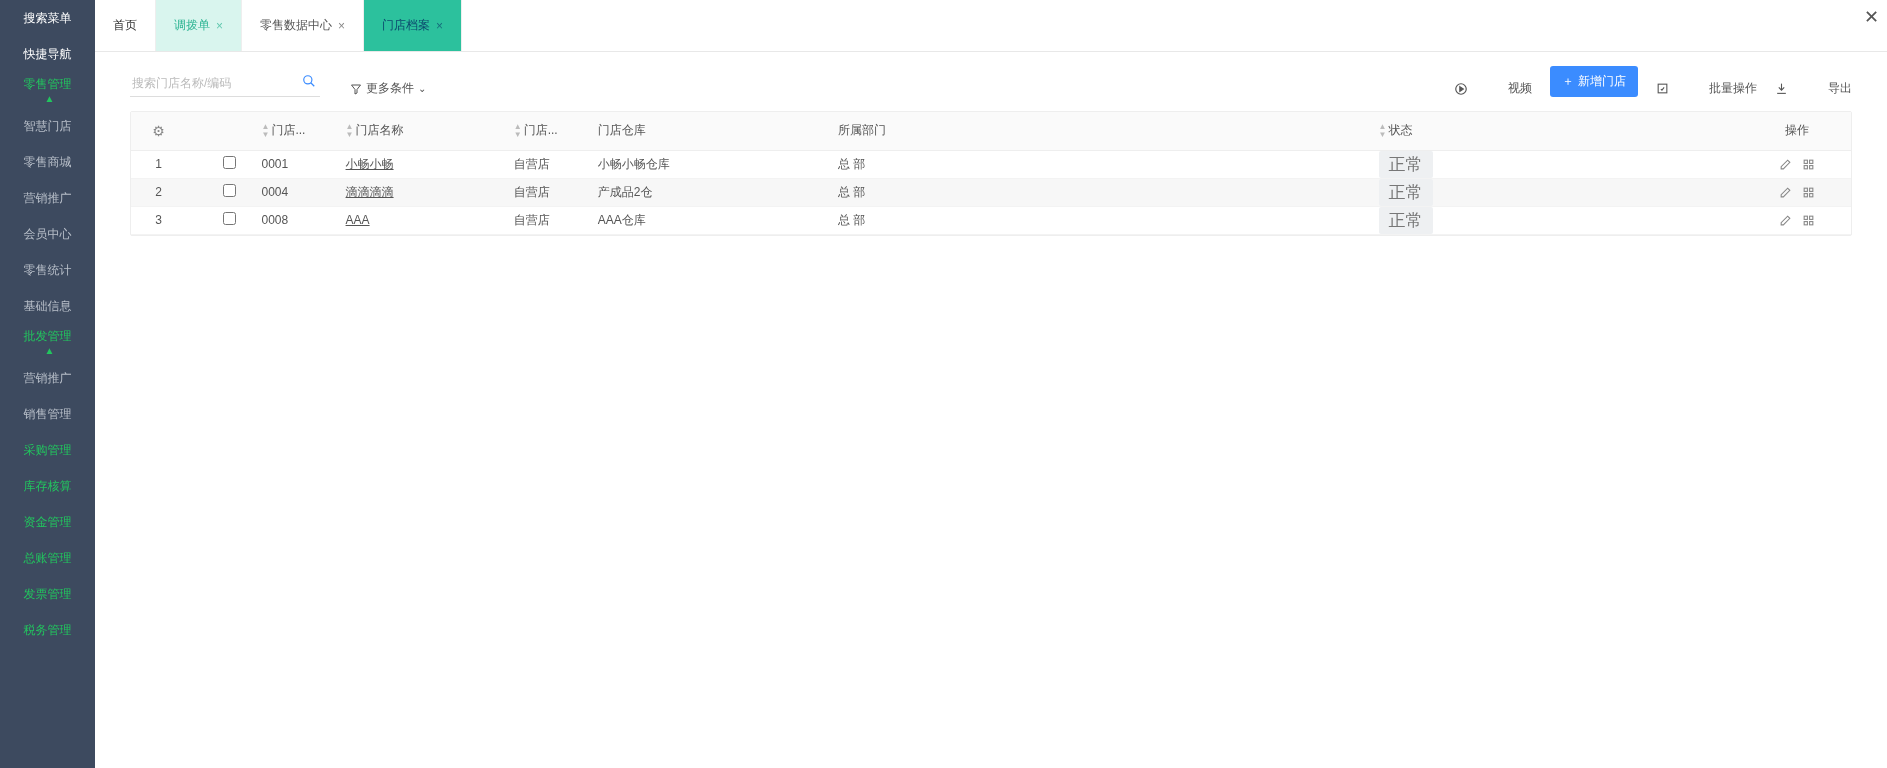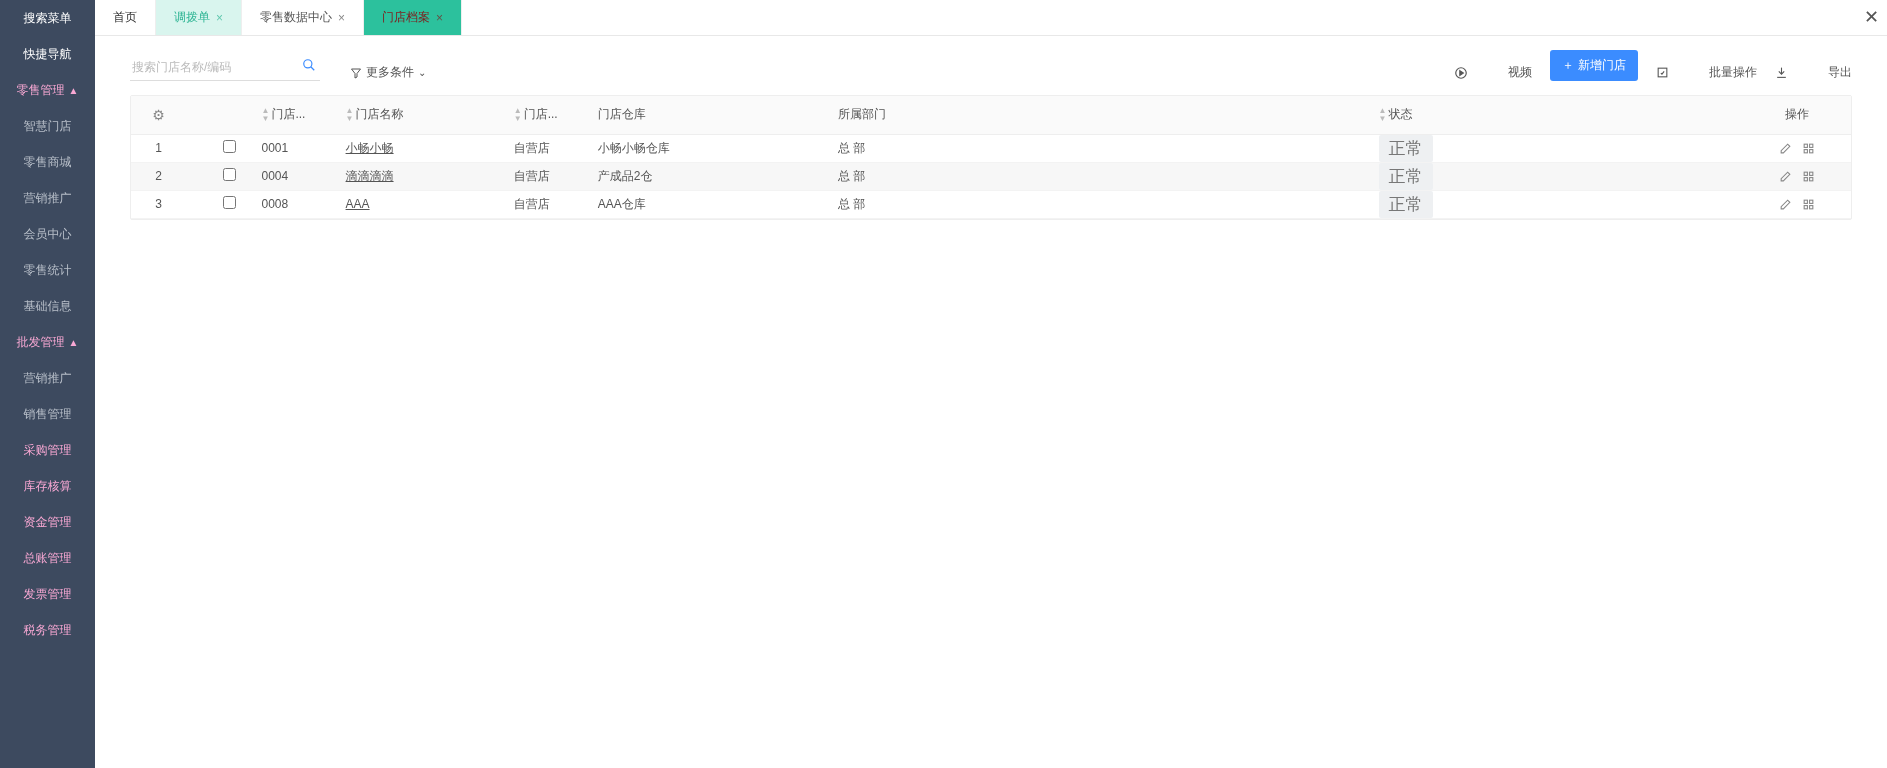--- a/index.html
+++ b/index.html
@@ -3,31 +3,31 @@
 <meta charset="utf-8">
 <style>
 * { margin: 0; padding: 0; box-sizing: border-box; }
 body { font-family: "Microsoft YaHei", Arial, sans-serif; font-size: 12px; color: #333; background: #fff; overflow: hidden; }
 .app { display: flex; height: 768px; width: 1887px; position: relative; }
 
 
 .sidebar { width: 95px; background: #3d4a5f; color: #c8cdd6; flex-shrink: 0; overflow-y: auto; }
 .sidebar-item { height: 36px; display: flex; align-items: center; justify-content: center; cursor: pointer; font-size: 12px; position: relative; }
 .sidebar-item.top { color: #fff; }
-.sidebar-item.section { color: #f9a8d4; }
+.sidebar-item.section { color: #22c55e; flex-direction: column; }
 .sidebar-item.sub { color: #b8bfc9; }
 .sidebar-item .arrow { margin-left: 4px; font-size: 10px; }
 
 
 .main { flex: 1; display: flex; flex-direction: column; position: relative; }
-.tabbar { height: 36px; border-bottom: 1px solid #e8e8e8; display: flex; align-items: stretch; background: #fff; }
+.tabbar { height: 52px; border-bottom: 1px solid #e8e8e8; display: flex; align-items: stretch; background: #fff; }
 .tab { padding: 0 18px; display: flex; align-items: center; font-size: 12px; cursor: pointer; border-right: 1px solid #eee; color: #555; }
 .tab.home { color: #333; }
 .tab.light { background: #d9f5ee; color: #2fb594; }
-.tab.active { background: #2cc19d; color: #7f1d1d; }
+.tab.active { background: #2cc19d; color: #0c4a6e; }
 .tab .close { margin-left: 6px; font-size: 12px; opacity: 0.7; }
 .global-close { position: absolute; top: 6px; right: 8px; font-size: 18px; color: #555; cursor: pointer; }
 
 
 .toolbar { display: flex; align-items: flex-end; padding: 14px 35px 14px 35px; }
 .search-wrap { position: relative; width: 190px; }
 .search-input { width: 100%; border: none; border-bottom: 1px solid #ddd; padding: 6px 28px 6px 2px; font-size: 12px; color: #333; outline: none; }
 .search-input::placeholder { color: #bbb; }
 .search-icon { position: absolute; right: 4px; top: 4px; color: #2e93ff; font-size: 14px; }
 .more-filter { margin-left: 30px; display: flex; align-items: center; color: #555; cursor: pointer; }

